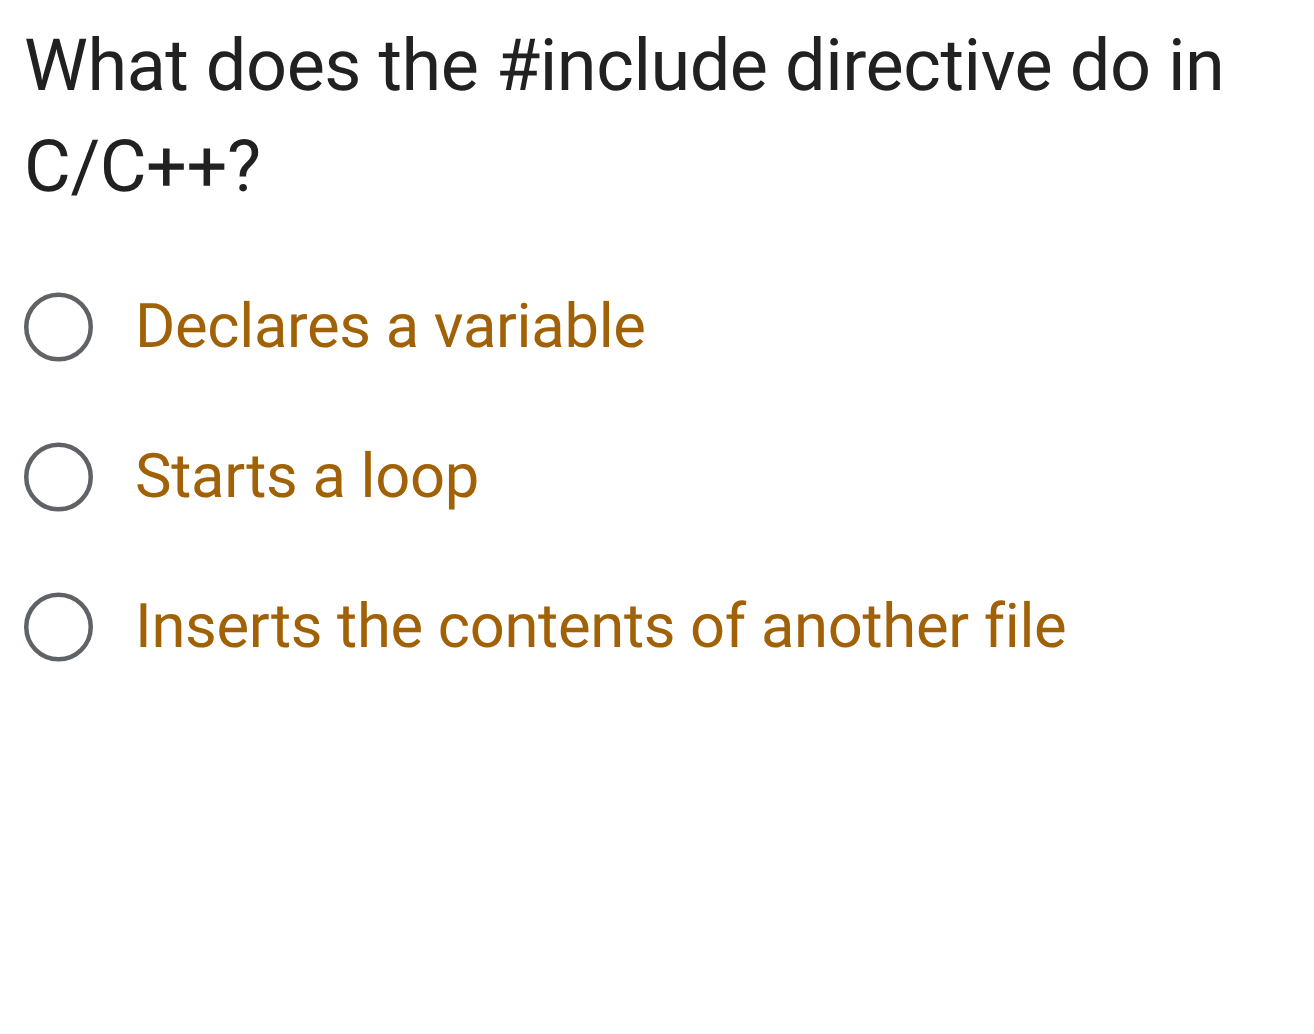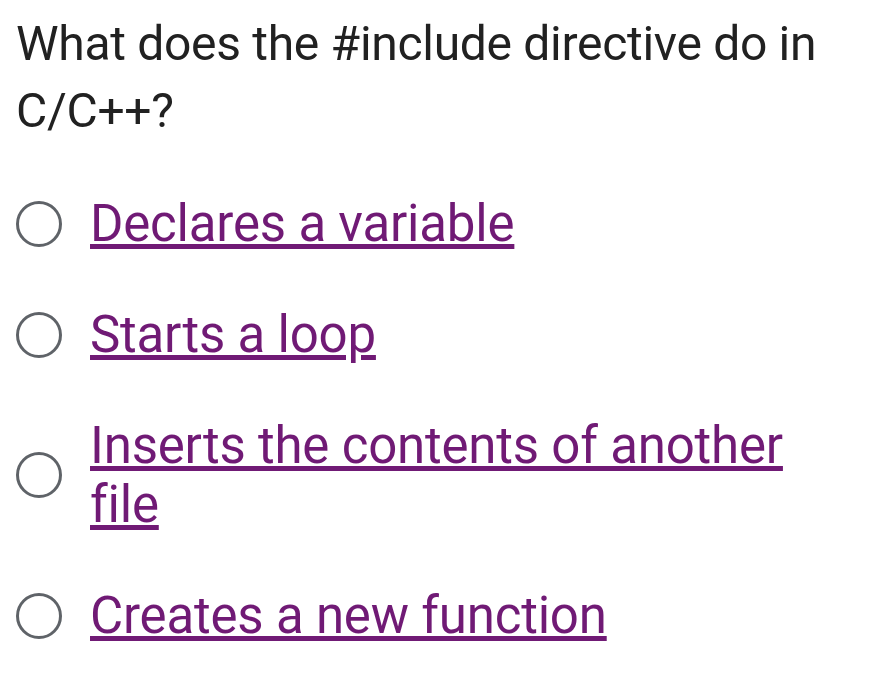--- a/index.html
+++ b/index.html
@@ -34,42 +34,37 @@
       cursor: pointer;
     }
     .radio {
       width: 46px;
       height: 46px;
       border: 3px solid #5f6368;
       border-radius: 50%;
       flex-shrink: 0;
     }
     .option-label {
-      font-size: 51px;
-      color: #701a75;
+      font-size: 41px;
+      color: #a16207;
       font-weight: 400;
       letter-spacing: -0.2px;
-      text-decoration: underline;
     }
   </style>
 </head>
 <body>
 
 <div class="question-text">What does the #include directive do in C/C++?</div>
 
 <div class="options">
   <div class="option">
     <div class="radio"></div>
     <div class="option-label">Declares a variable</div>
   </div>
   <div class="option">
     <div class="radio"></div>
     <div class="option-label">Starts a loop</div>
   </div>
   <div class="option">
     <div class="radio"></div>
     <div class="option-label">Inserts the contents of another file</div>
   </div>
-  <div class="option">
-    <div class="radio"></div>
-    <div class="option-label">Creates a new function</div>
-  </div>
 </div>
 
 </body></html>

